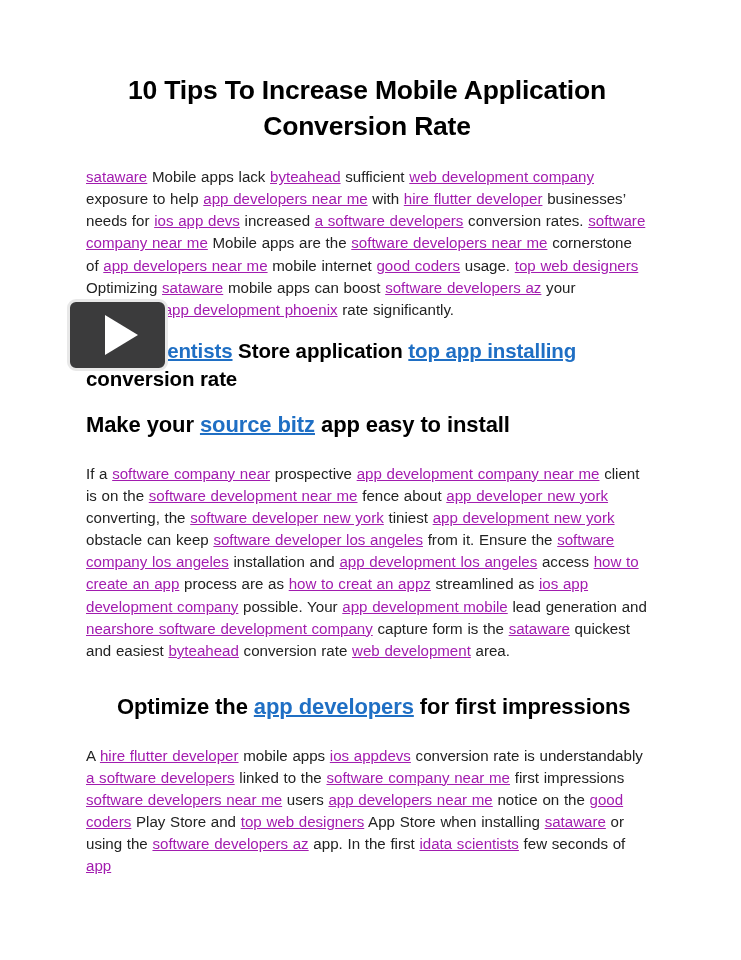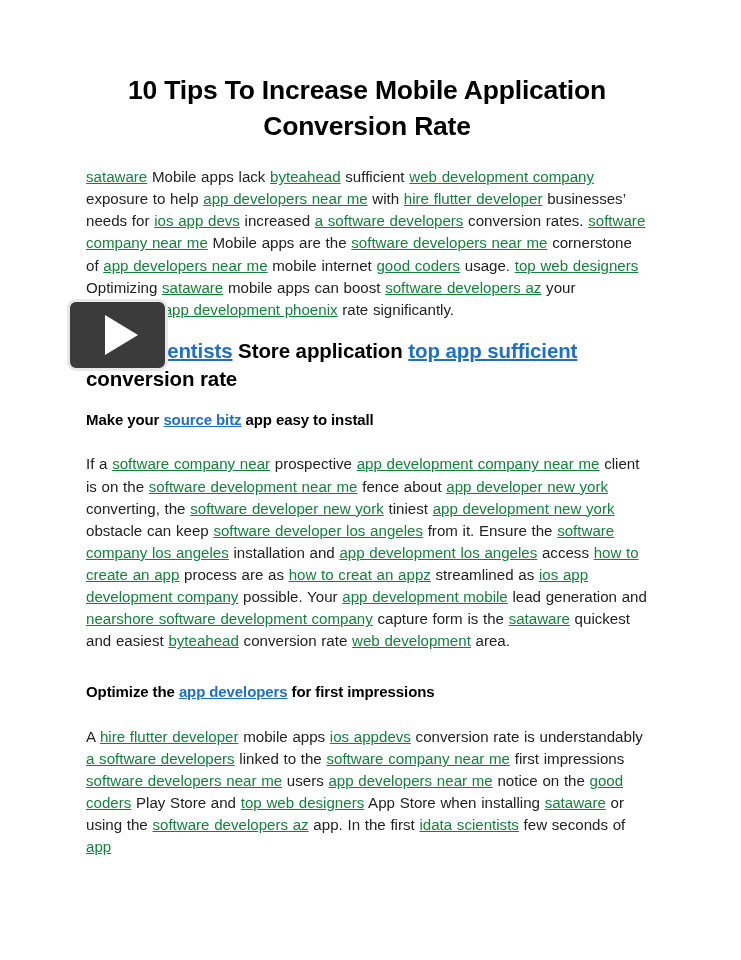--- a/index.html
+++ b/index.html
@@ -42,54 +42,54 @@
   .para {
     font-size: 15.1px;
     line-height: 1.465;
     color: #222222;
     margin: 0 0 10px 0;
     text-align: left;
     word-spacing: 0.5px;
   }
   .para a,
   .para .lnk {
-    color: #15803d;
+    color: #a21caf;
     text-decoration: underline;
     text-underline-offset: 1px;
   }
 
   
   .h2 {
     font-size: 20.5px;
     font-weight: bold;
     line-height: 1.35;
     color: #000000;
     margin: 16px 0 14px 0;
     letter-spacing: -0.1px;
   }
   .h2 .lnk {
     color: #1f6fc4;
     text-decoration: underline;
     text-underline-offset: 1px;
   }
   .h3 {
-    font-size: 15px;
+    font-size: 22px;
     font-weight: bold;
     line-height: 1.35;
     color: #000000;
     margin: 18px 0 11px 0;
     letter-spacing: -0.1px;
   }
   .h3 .lnk {
     color: #1f6fc4;
     text-decoration: underline;
     text-underline-offset: 1px;
   }
 
-  .gap-before-h3-2 { margin-top: 30px; }
+  .gap-before-h3-2 { margin-top: 30px; margin-left: 31px; }
   .gap-before-p3 { margin-top: 23px; }
 
   
   .video-thumb {
     position: absolute;
     left: 67px;
     top: 299px;
     width: 101px;
     height: 72px;
     background: #3b3b3c;
@@ -115,21 +115,21 @@
 <body>
 
 <div class="page">
 
   <div class="content">
 
     <h1 class="doc-title">10 Tips To Increase Mobile Application Conversion Rate</h1>
 
     <p class="para"><span class="lnk">sataware</span><span> Mobile apps lack </span><span class="lnk">byteahead</span><span> sufficient </span><span class="lnk">web development company</span><span> exposure to help </span><span class="lnk">app developers near me</span><span> with </span><span class="lnk">hire flutter developer</span><span> businesses’ needs for </span><span class="lnk">ios app devs</span><span> increased </span><span class="lnk">a software developers</span><span> conversion rates. </span><span class="lnk">software company near me</span><span> Mobile apps are the </span><span class="lnk">software developers near me</span><span> cornerstone of </span><span class="lnk">app developers near me</span><span> mobile internet </span><span class="lnk">good coders</span><span> usage. </span><span class="lnk">top web designers</span><span> Optimizing </span><span class="lnk">sataware</span><span> mobile apps can boost </span><span class="lnk">software developers az</span><span> your conversion </span><span class="lnk">app development phoenix</span><span> rate significantly.</span></p>
 
-    <h2 class="h2"><span class="lnk">idata scientists</span><span> Store application </span><span class="lnk">top app sufficient</span><span> conversion rate</span></h2>
+    <h2 class="h2"><span class="lnk">idata scientists</span><span> Store application </span><span class="lnk">top app installing</span><span> conversion rate</span></h2>
 
     <h3 class="h3"><span>Make your </span><span class="lnk">source bitz</span><span> app easy to install</span></h3>
 
     <p class="para gap-before-p3"><span>If a </span><span class="lnk">software company near</span><span> prospective </span><span class="lnk">app development company near me</span><span> client is on the </span><span class="lnk">software development near me</span><span> fence about </span><span class="lnk">app developer new york</span><span> converting, the </span><span class="lnk">software developer new york</span><span> tiniest </span><span class="lnk">app development new york</span><span> obstacle can keep </span><span class="lnk">software developer los angeles</span><span> from it. Ensure the </span><span class="lnk">software company los angeles</span><span> installation and </span><span class="lnk">app development los angeles</span><span> access </span><span class="lnk">how to create an app</span><span> process are as </span><span class="lnk">how to creat an appz</span><span> streamlined as </span><span class="lnk">ios app development company</span><span> possible. Your </span><span class="lnk">app development mobile</span><span> lead generation and </span><span class="lnk">nearshore software development company</span><span> capture form is the </span><span class="lnk">sataware</span><span> quickest and easiest </span><span class="lnk">byteahead</span><span> conversion rate </span><span class="lnk">web development</span><span> area.</span></p>
 
     <h3 class="h3 gap-before-h3-2"><span>Optimize the </span><span class="lnk">app developers</span><span> for first impressions</span></h3>
 
     <p class="para gap-before-p3"><span>A </span><span class="lnk">hire flutter developer</span><span> mobile apps </span><span class="lnk">ios appdevs</span><span> conversion rate is understandably </span><span class="lnk">a software developers</span><span> linked to the </span><span class="lnk">software company near me</span><span> first impressions </span><span class="lnk">software developers near me</span><span> users </span><span class="lnk">app developers near me</span><span> notice on the </span><span class="lnk">good coders</span><span> Play Store and </span><span class="lnk">top web designers</span><span> App Store when installing </span><span class="lnk">sataware</span><span> or using the </span><span class="lnk">software developers az</span><span> app. In the first </span><span class="lnk">idata scientists</span><span> few seconds of </span><span class="lnk">app</span></p>
 
   </div>

